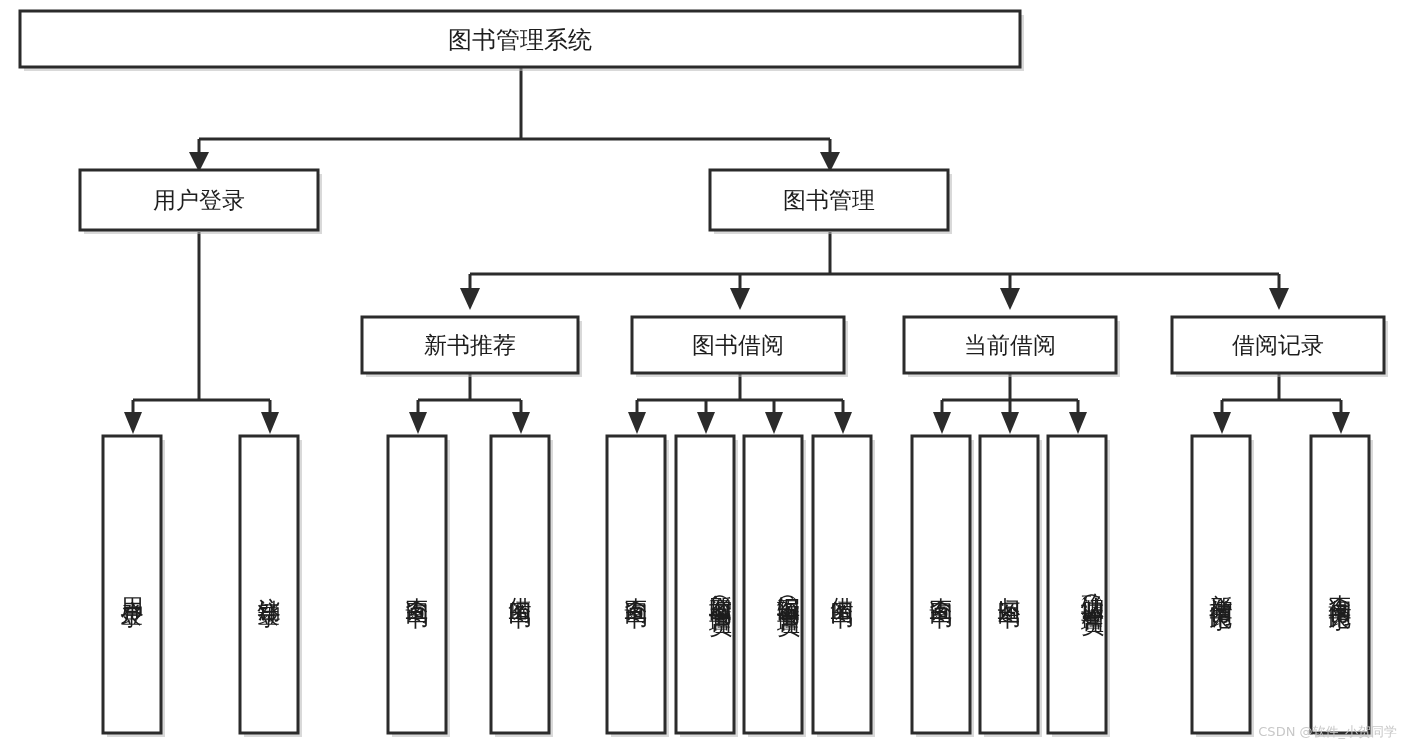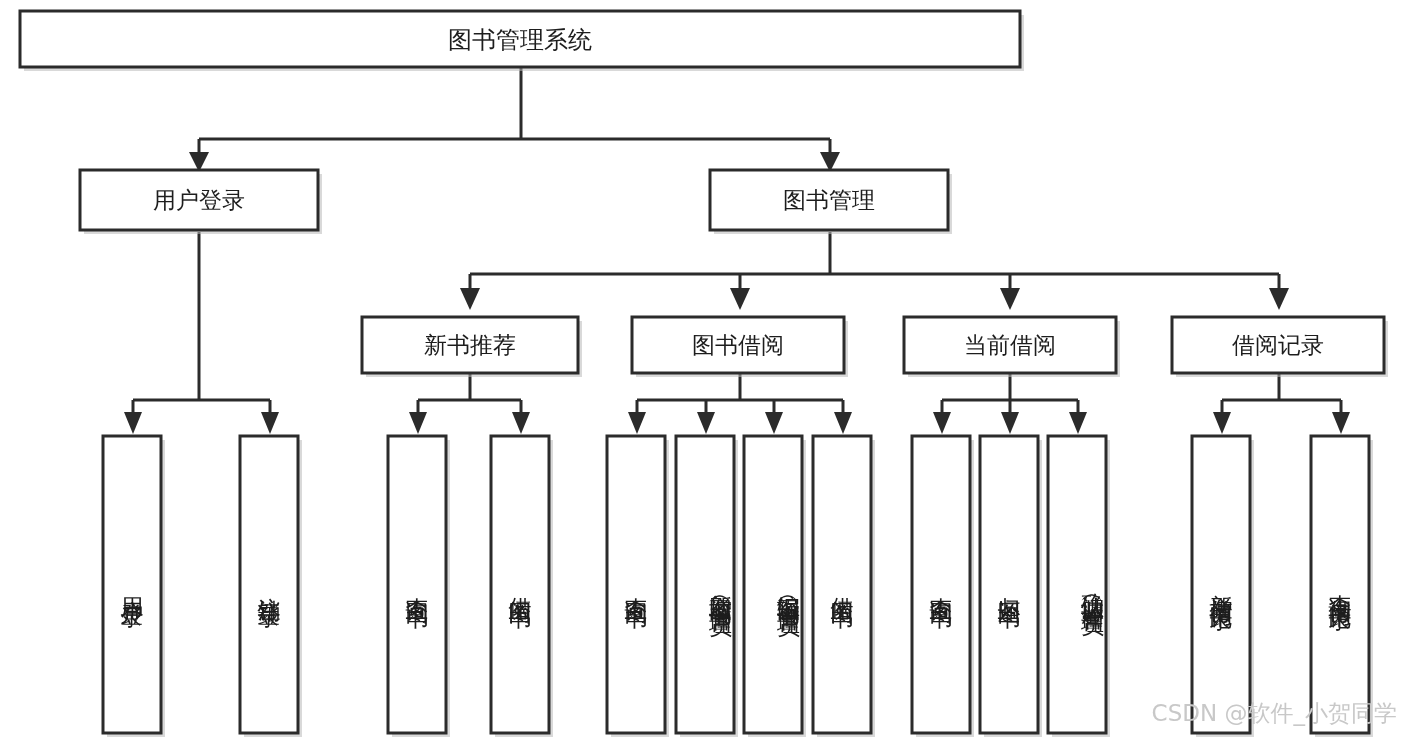--- a/index.html
+++ b/index.html
@@ -19,23 +19,23 @@
   }
   .node-label.root{font-size:24px;}
   .vlabel{
     position:absolute;display:flex;align-items:center;justify-content:center;
     writing-mode:vertical-rl;text-orientation:upright;
     font-family:"DejaVu Sans","Liberation Sans",sans-serif;
     font-size:23px;line-height:1.18;color:#1d1d1d;letter-spacing:3px;
     white-space:nowrap;pointer-events:none;
   }
   .watermark{
-    position:absolute;right:8px;bottom:18px;
-    font-family:"DejaVu Sans","Liberation Sans",sans-serif;
-    font-size:23px;color:#c8c8c8;white-space:nowrap;user-select:none;
+    position:absolute;right:8px;bottom:6px;
+    font-family:"DejaVu Sans","Liberation Sans",sans-serif;
+    font-size:13px;color:#c8c8c8;white-space:nowrap;user-select:none;
   }
 </style>
 </head>
 <body>
 
 <div id="stage">
 
   <svg id="diagram" viewBox="0 0 1405 747">
 
     <g>

